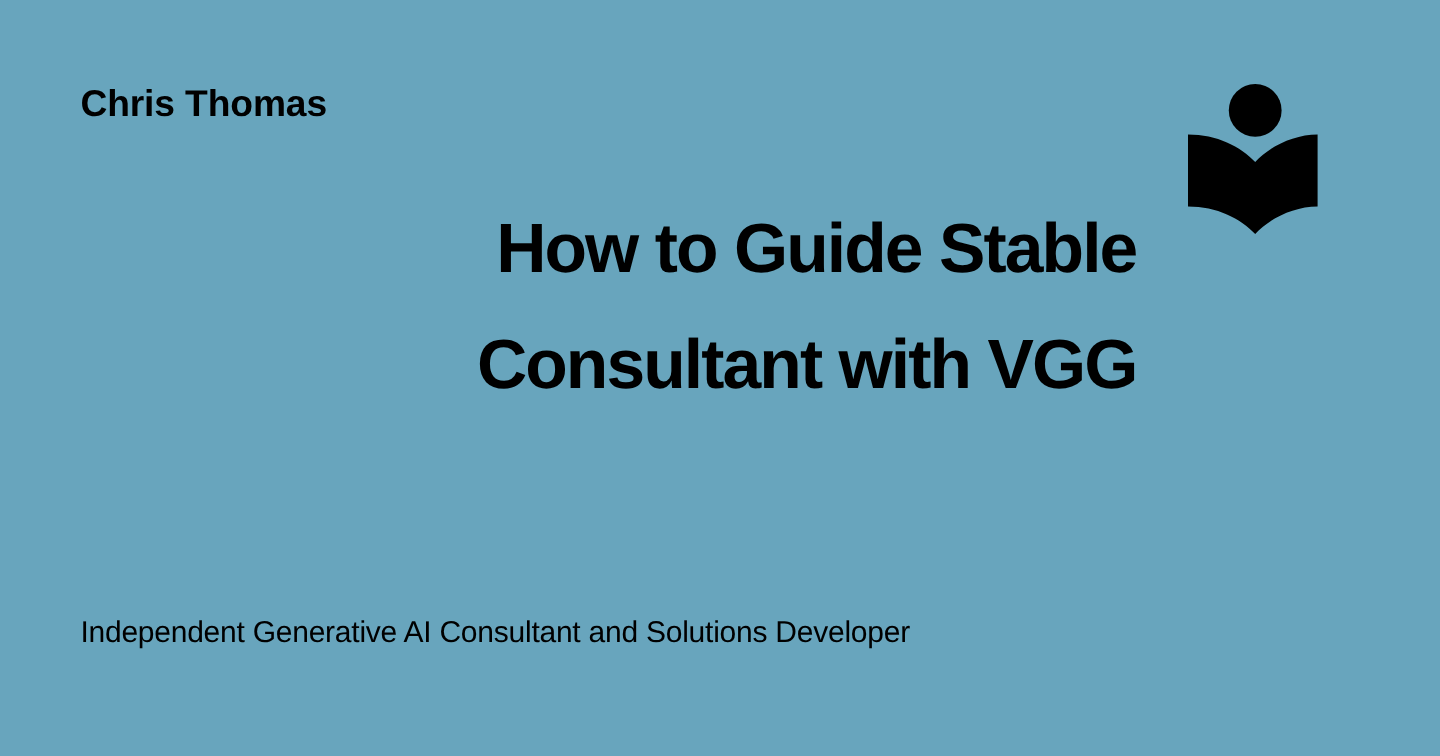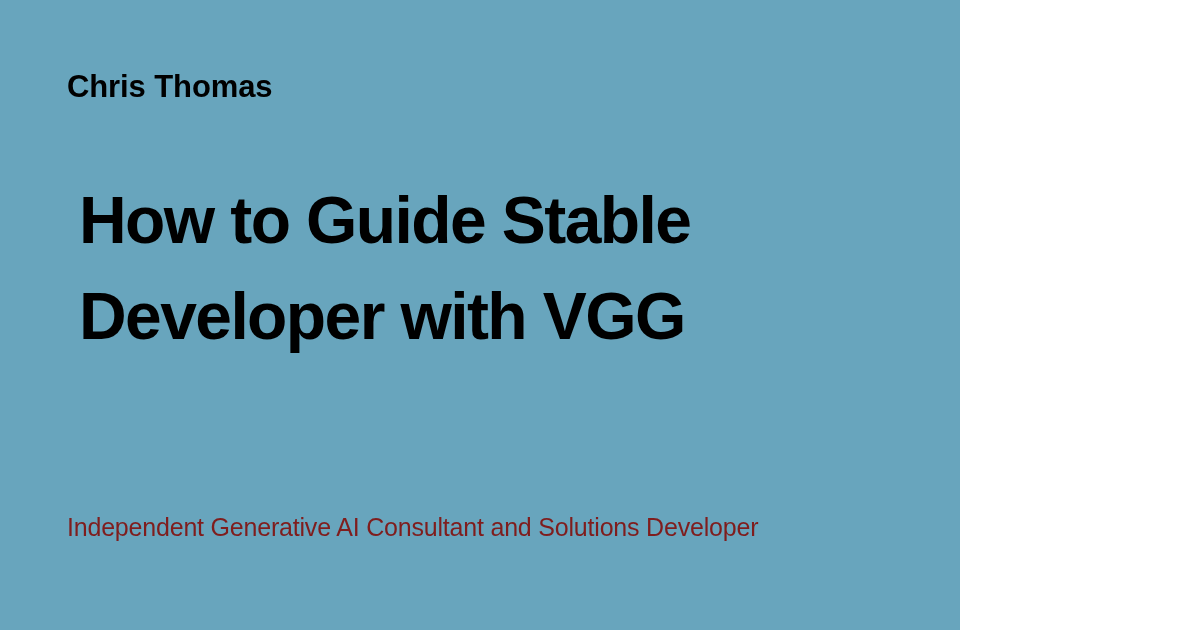--- a/index.html
+++ b/index.html
@@ -9,21 +9,21 @@
   body {
     width: 1200px;
     height: 630px;
     overflow: hidden;
     font-family: "Liberation Sans", "DejaVu Sans", sans-serif;
   }
 
   .card {
     position: relative;
     box-sizing: border-box;
-    width: 960px;
+    width: 1200px;
     height: 630px;
     background: #68a5bd;
     overflow: hidden;
   }
 
   
   .logo {
     position: absolute;
     left: 986px;
     top: 66px;
@@ -56,60 +56,61 @@
     font-stretch: condensed;
     letter-spacing: -0.1px;
     color: #000000;
     white-space: nowrap;
   }
 
   .title {
     position: absolute;
     top: 160px;
     left: 0;
-    margin: 12px;
+    margin: 0;
     width: 880px;
-    font-size: 66px;
+    font-size: 58px;
     line-height: 96px;
     font-weight: 700;
     font-stretch: condensed;
     letter-spacing: -1.6px;
     color: #000000;
+    text-align: right;
   }
   .title .tline {
     display: block;
     white-space: nowrap;
   }
 
   .subtitle {
     position: absolute;
     top: 512px;
     left: 0;
     margin: 0;
     font-size: 25px;
     line-height: 30px;
     font-weight: 400;
     font-stretch: condensed;
     letter-spacing: -0.2px;
-    color: #7f1d1d;
+    color: #000000;
     white-space: nowrap;
   }
 </style>
 </head>
 <body>
 
 <div class="card">
 
   <div class="content">
 
     <div class="author">Chris Thomas</div>
 
     <h1 class="title">
       <span class="tline">How to Guide Stable</span>
-      <span class="tline">Developer with VGG</span>
+      <span class="tline">Consultant with VGG</span>
     </h1>
 
     <div class="subtitle">Independent Generative AI Consultant and Solutions Developer</div>
 
   </div>
 
   <div class="logo">
     <svg viewBox="0 0 116 132" xmlns="http://www.w3.org/2000/svg" aria-hidden="true">
 
       <circle cx="60" cy="26" r="22" fill="#000000"></circle>

